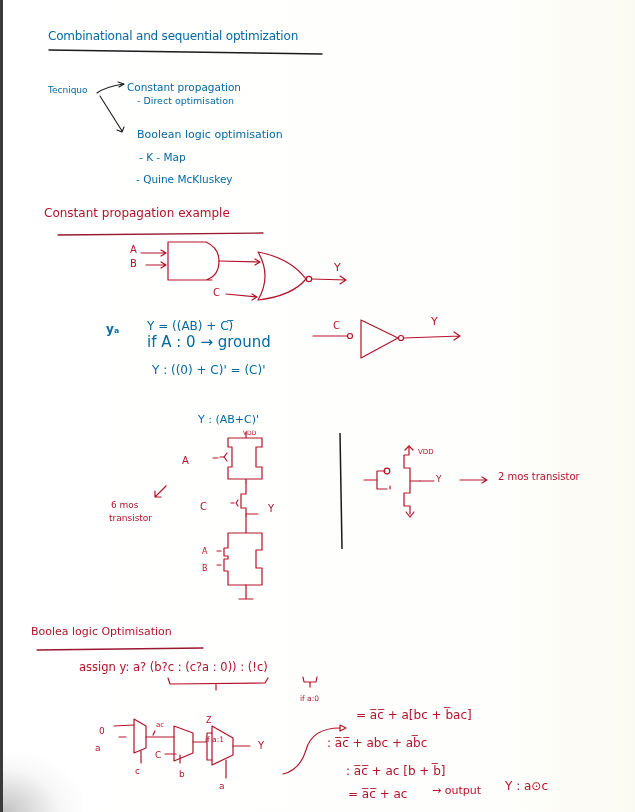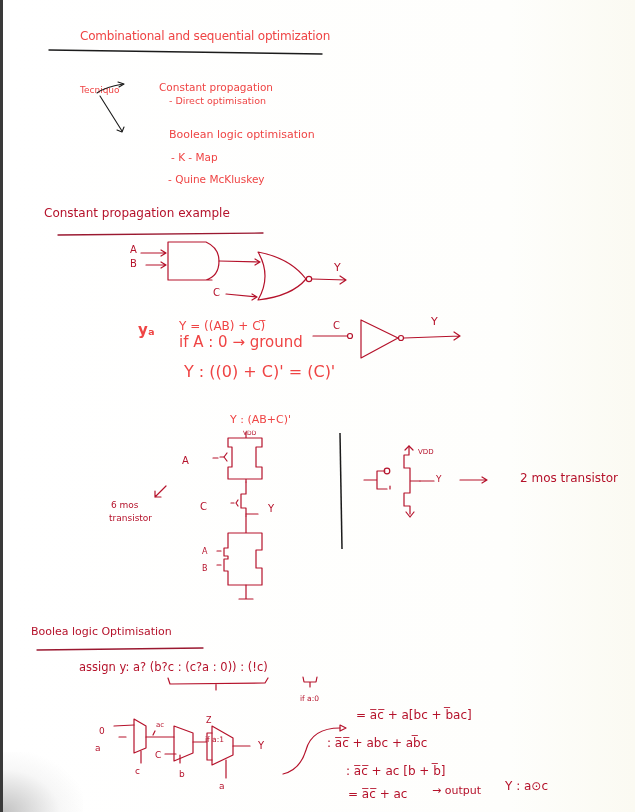--- a/index.html
+++ b/index.html
@@ -13,21 +13,21 @@
   }
   .page {
     position: absolute; left: 3px; top: 0; width: 632px; height: 812px;
     background: linear-gradient(to right, #ffffff 0%, #fefefc 80%, #fbfaf2 100%);
   }
   .shade {
     position: absolute; left: 3px; bottom: 0; width: 80px; height: 60px;
     background: radial-gradient(ellipse at 0% 100%, rgba(120,120,120,0.45) 0%, rgba(200,200,200,0.15) 50%, rgba(255,255,255,0) 75%);
   }
   .txt { position: absolute; white-space: nowrap; line-height: 1; }
-  .blk { color: #ef4444; font-family: "DejaVu Sans", sans-serif; margin-left: 32px; }
+  .blk { color: #0369a1; font-family: "DejaVu Sans", sans-serif; }
   .red { color: #b5122b; font-family: "DejaVu Sans", sans-serif; }
   svg.ink { position: absolute; left: 0; top: 0; }
 </style>
 </head>
 <body>
 
 <div class="left-border"></div>
 <div class="page"></div>
 <div class="shade"></div>
 
@@ -43,38 +43,38 @@
 <div class="txt red" style="left:44px;top:207px;font-size:12px;">Constant propagation example</div>
 
 <div class="txt red" style="left:130px;top:245px;font-size:10px;">A</div>
 <div class="txt red" style="left:130px;top:259px;font-size:10px;">B</div>
 <div class="txt red" style="left:213px;top:288px;font-size:10px;">C</div>
 <div class="txt red" style="left:334px;top:262px;font-size:11px;">Y</div>
 
 <div class="txt red" style="left:333px;top:321px;font-size:10px;">C</div>
 <div class="txt red" style="left:431px;top:316px;font-size:11px;">Y</div>
 
-<div class="txt blk" style="left:106px;top:323px;font-size:15px;font-weight:bold;">yₐ</div>
+<div class="txt blk" style="left:106px;top:323px;font-size:12px;font-weight:bold;">yₐ</div>
 <div class="txt blk" style="left:147px;top:320px;font-size:12px;">Y = ((AB) + C)̅</div>
 <div class="txt blk" style="left:147px;top:335px;font-size:15px;">if A : 0 → ground</div>
-<div class="txt blk" style="left:152px;top:364px;font-size:16px;">Y : ((0) + C)' = (C)'</div>
+<div class="txt blk" style="left:152px;top:364px;font-size:12px;">Y : ((0) + C)' = (C)'</div>
 
 <div class="txt blk" style="left:198px;top:414px;font-size:11px;">Y : (AB+C)'</div>
 <div class="txt red" style="left:243px;top:430px;font-size:6px;">VDD</div>
 <div class="txt red" style="left:182px;top:456px;font-size:10px;">A</div>
 <div class="txt red" style="left:200px;top:502px;font-size:10px;">C</div>
 <div class="txt red" style="left:268px;top:504px;font-size:10px;">Y</div>
 <div class="txt red" style="left:202px;top:548px;font-size:8px;">A</div>
 <div class="txt red" style="left:202px;top:565px;font-size:8px;">B</div>
 <div class="txt red" style="left:111px;top:501px;font-size:9px;">6 mos</div>
 <div class="txt red" style="left:109px;top:514px;font-size:9px;">transistor</div>
 
 <div class="txt red" style="left:418px;top:449px;font-size:7px;">VDD</div>
 <div class="txt red" style="left:436px;top:475px;font-size:9px;">Y</div>
-<div class="txt red" style="left:498px;top:472px;font-size:12px;margin-left:22px;">2 mos transistor</div>
+<div class="txt red" style="left:498px;top:472px;font-size:10px;">2 mos transistor</div>
 
 <div class="txt red" style="left:31px;top:626px;font-size:11px;">Boolea logic Optimisation</div>
 <div class="txt red" style="left:79px;top:662px;font-size:11.5px;">assign y: a? (b?c : (c?a : 0)) : (!c)</div>
 <div class="txt red" style="left:205px;top:697px;font-size:7.5px;margin-top:39px;">if a:1</div>
 <div class="txt red" style="left:300px;top:695px;font-size:7.5px;">if a:0</div>
 
 <div class="txt red" style="left:99px;top:727px;font-size:9px;">0</div>
 <div class="txt red" style="left:95px;top:744px;font-size:9px;">a</div>
 <div class="txt red" style="left:135px;top:767px;font-size:9px;">c</div>
 <div class="txt red" style="left:156px;top:722px;font-size:7px;">ac</div>

